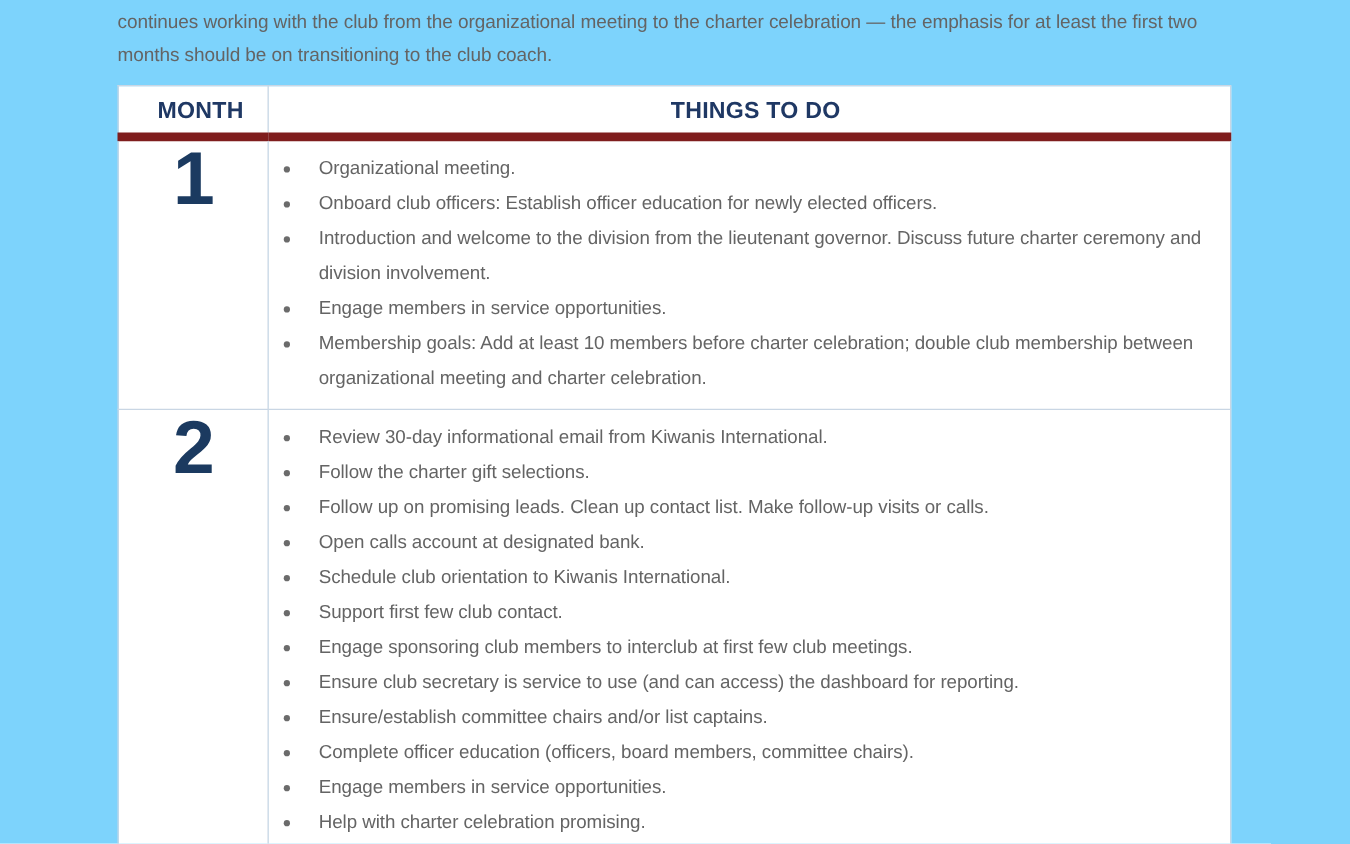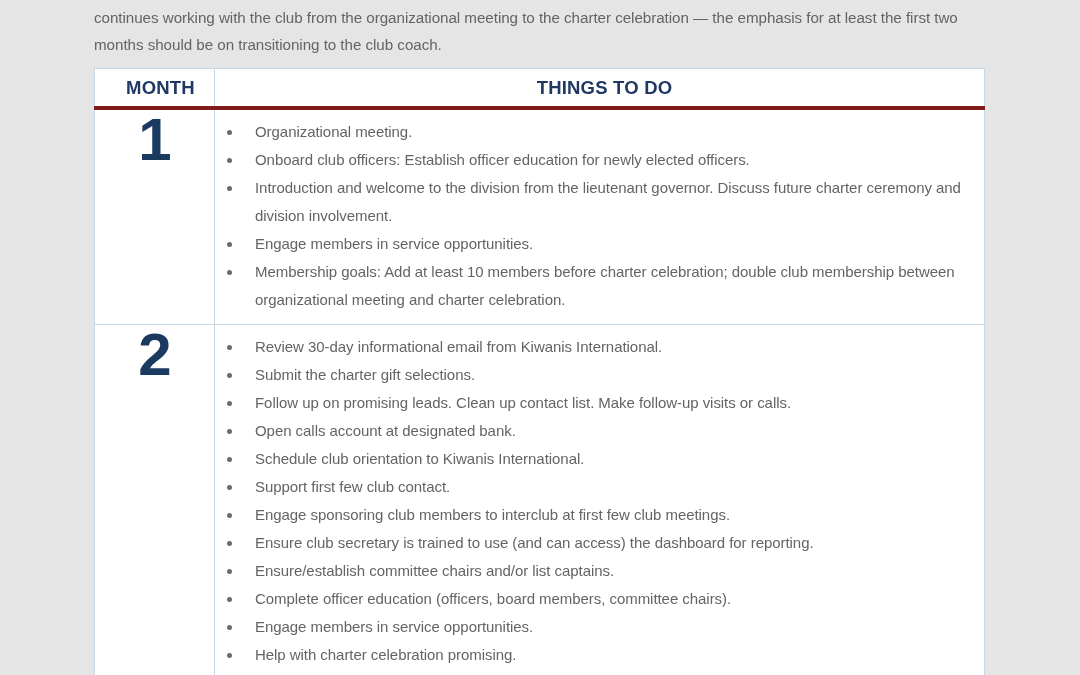--- a/index.html
+++ b/index.html
@@ -13,21 +13,21 @@
   }
   body {
     font-family: "Liberation Sans", sans-serif;
     color: #595959;
   }
 
   .page {
     position: relative;
     width: 1080px;
     height: 675px;
-    background: #e5e5e5;
+    background: #7dd3fc;
     overflow: hidden;
   }
 
   
   .intro {
     position: absolute;
     left: 94px;
     top: -11px;
     width: 890px;
     font-size: 15.2px;
@@ -52,21 +52,21 @@
   table.schedule col.c-todo  { width: 770px; }
 
   table.schedule th,
   table.schedule td {
     border: 1px solid #c9d6e4;
     vertical-align: top;
     padding: 0;
     background: #ffffff;
   }
   table.schedule thead th {
-    border-bottom: 4px solid #7f1d1d;
+    border-bottom: 7px solid #7f1d1d;
     margin-left: 40px;
   }
 
   .th-inner {
     font-size: 18.5px;
     font-weight: bold;
     color: #1f3864;
     letter-spacing: 0.2px;
     padding: 8px 0 7px 12px;
     line-height: 22px;
@@ -162,27 +162,27 @@
           </td>
         </tr>
 
         <tr>
           <td class="month-cell">
             <div class="month-num">2</div>
           </td>
           <td>
             <ul class="todo">
               <li><span class="bullet"></span><span>Review 30-day informational email from Kiwanis International.</span></li>
-              <li><span class="bullet"></span><span>Submit the charter gift selections.</span></li>
+              <li><span class="bullet"></span><span>Follow the charter gift selections.</span></li>
               <li><span class="bullet"></span><span>Follow up on promising leads. Clean up contact list. Make follow-up visits or calls.</span></li>
               <li><span class="bullet"></span><span>Open calls account at designated bank.</span></li>
               <li><span class="bullet"></span><span>Schedule club orientation to Kiwanis International.</span></li>
               <li><span class="bullet"></span><span>Support first few club contact.</span></li>
               <li><span class="bullet"></span><span>Engage sponsoring club members to interclub at first few club meetings.</span></li>
-              <li><span class="bullet"></span><span>Ensure club secretary is trained to use (and can access) the dashboard for reporting.</span></li>
+              <li><span class="bullet"></span><span>Ensure club secretary is service to use (and can access) the dashboard for reporting.</span></li>
               <li><span class="bullet"></span><span>Ensure/establish committee chairs and/or list captains.</span></li>
               <li><span class="bullet"></span><span>Complete officer education (officers, board members, committee chairs).</span></li>
               <li><span class="bullet"></span><span>Engage members in service opportunities.</span></li>
               <li><span class="bullet"></span><span>Help with charter celebration promising.</span></li>
             </ul>
           </td>
         </tr>
 
       </tbody>
     </table>

